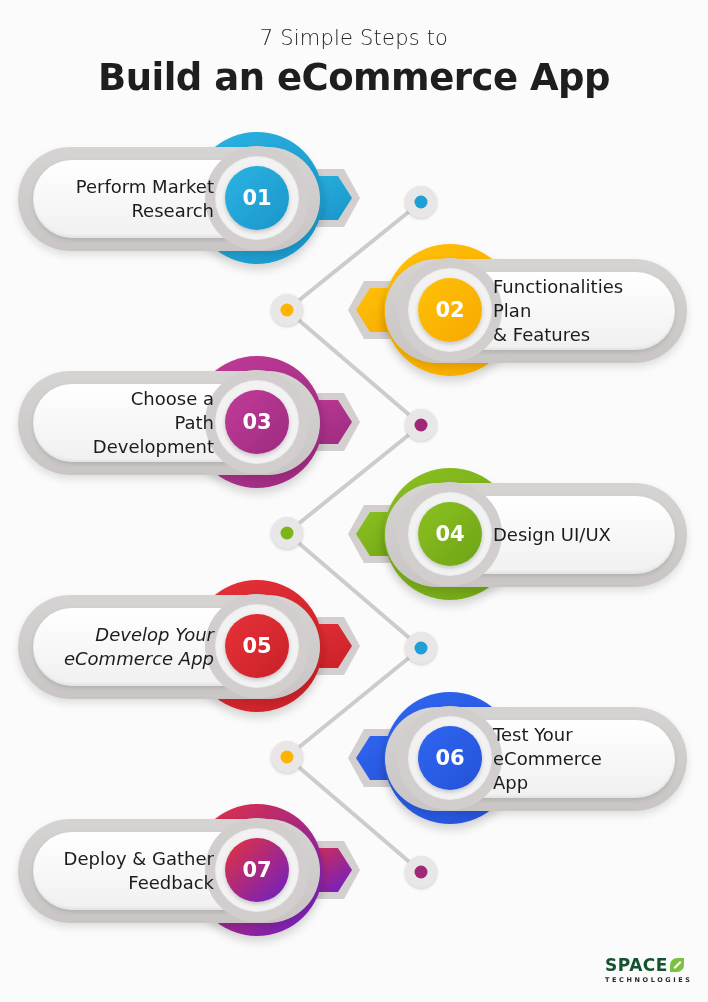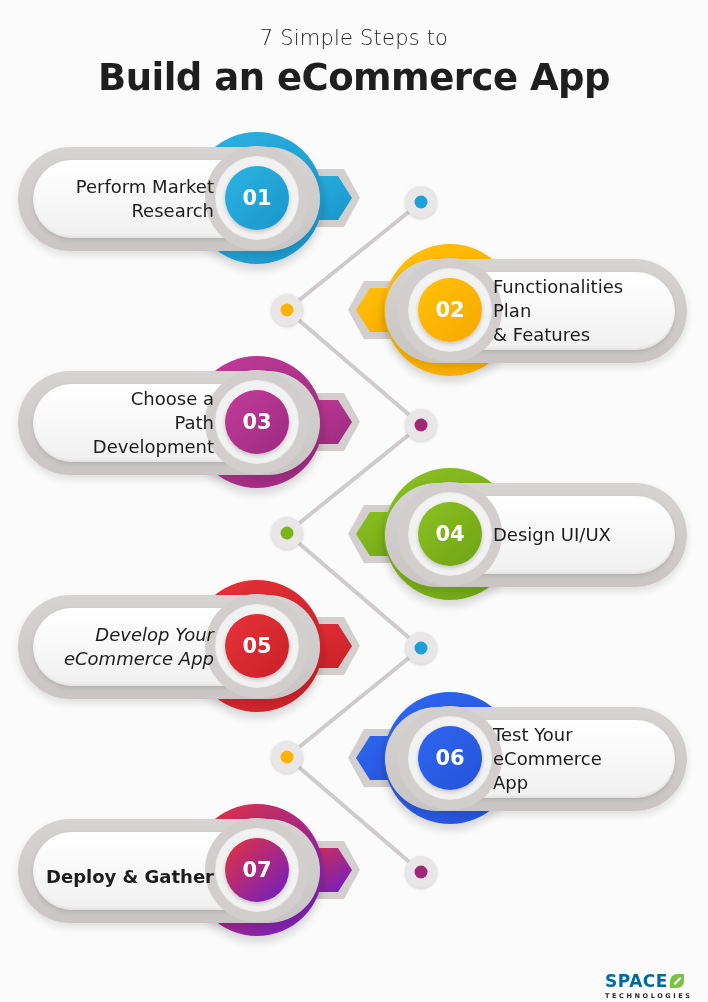--- a/index.html
+++ b/index.html
@@ -64,21 +64,21 @@
     box-shadow: 0 2px 4px rgba(0,0,0,0.2);
   }
   .label {
     position: absolute; font-size: 18px; line-height: 24px; color: #1c1c1c; font-weight: 400;
     display: flex; flex-direction: column; justify-content: center;
   }
   .step.left .label { text-align: right; }
   .step.right .label { text-align: left; }
 
   .logo { position: absolute; left: 605px; top: 955px; width: 90px; height: 30px; }
-  .logo-main { font-size: 17px; font-weight: 700; color: #0369a1; letter-spacing: 0.5px; margin-top: 16px; }
+  .logo-main { font-size: 17px; font-weight: 700; color: #14532d; letter-spacing: 0.5px; }
   .logo-leaf {
     display: inline-block; width: 14px; height: 14px; border-radius: 7px 0 7px 0; background: #7cc242;
     vertical-align: -1px; margin-left: 2px; position: relative;
   }
   .logo-leaf::after {
     content: ""; position: absolute; left: 3px; top: 6px; width: 9px; height: 2px; background: #fff; transform: rotate(-45deg);
   }
   .logo-sub { font-size: 6.5px; letter-spacing: 2.6px; color: #2b2b2b; font-weight: 700; margin-top: 1px; }
 </style>
 </head>
@@ -287,21 +287,22 @@
         </defs>
         <polygon points="0,0 48,0 62,22 48,44 0,44" fill="url(#ag6)"></polygon>
       </svg>
     </div>
     <div class="ring" style="left: 191px; background: linear-gradient(135deg, rgb(232, 50, 58) 0%, rgb(106, 31, 201) 100%);"></div>
     <div class="outer-pill" style="left: 18px; width: 302px;"></div>
     <div class="inner-pill" style="left: 33px; width: 272px;"></div>
     <div class="ring-gray" style="left: 205px;"></div>
     <div class="ring-white" style="left: 215px;"></div>
     <div class="badge" style="left: 225px; background: linear-gradient(135deg, rgb(232, 50, 58) 0%, rgb(106, 31, 201) 100%);">07</div>
-    <div class="label" style="top: 27px; height: 90px; left: 40px; width: 174px; font-weight: bold;">
+    <div class="label" style="top: 27px; height: 78px; left: 40px; width: 174px;">
       <div>Deploy &amp; Gather</div>
+      <div>Feedback</div>
     </div>
   </div>
 
 <div class="logo">
   <div class="logo-main"><span>SPACE</span><span class="logo-leaf"></span></div>
   <div class="logo-sub">TECHNOLOGIES</div>
 </div>
 
 </body></html>

